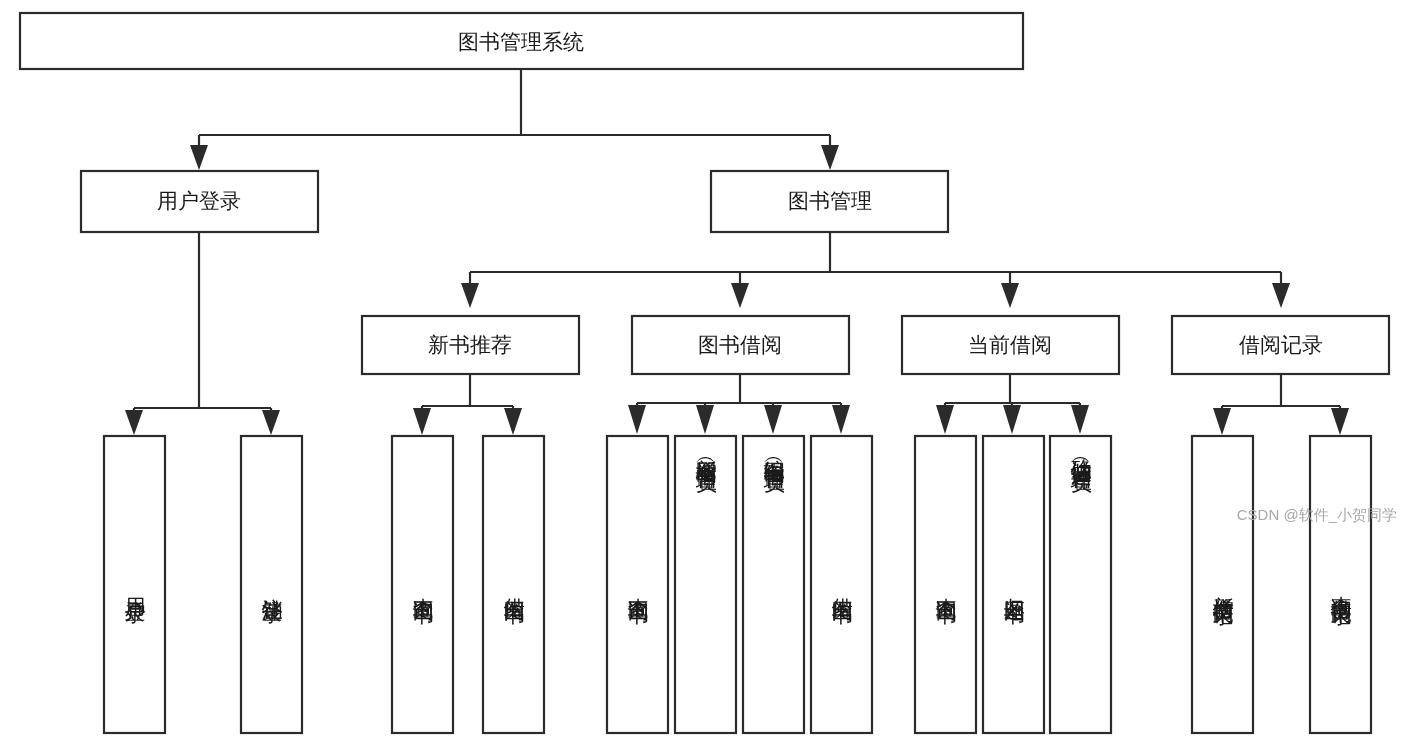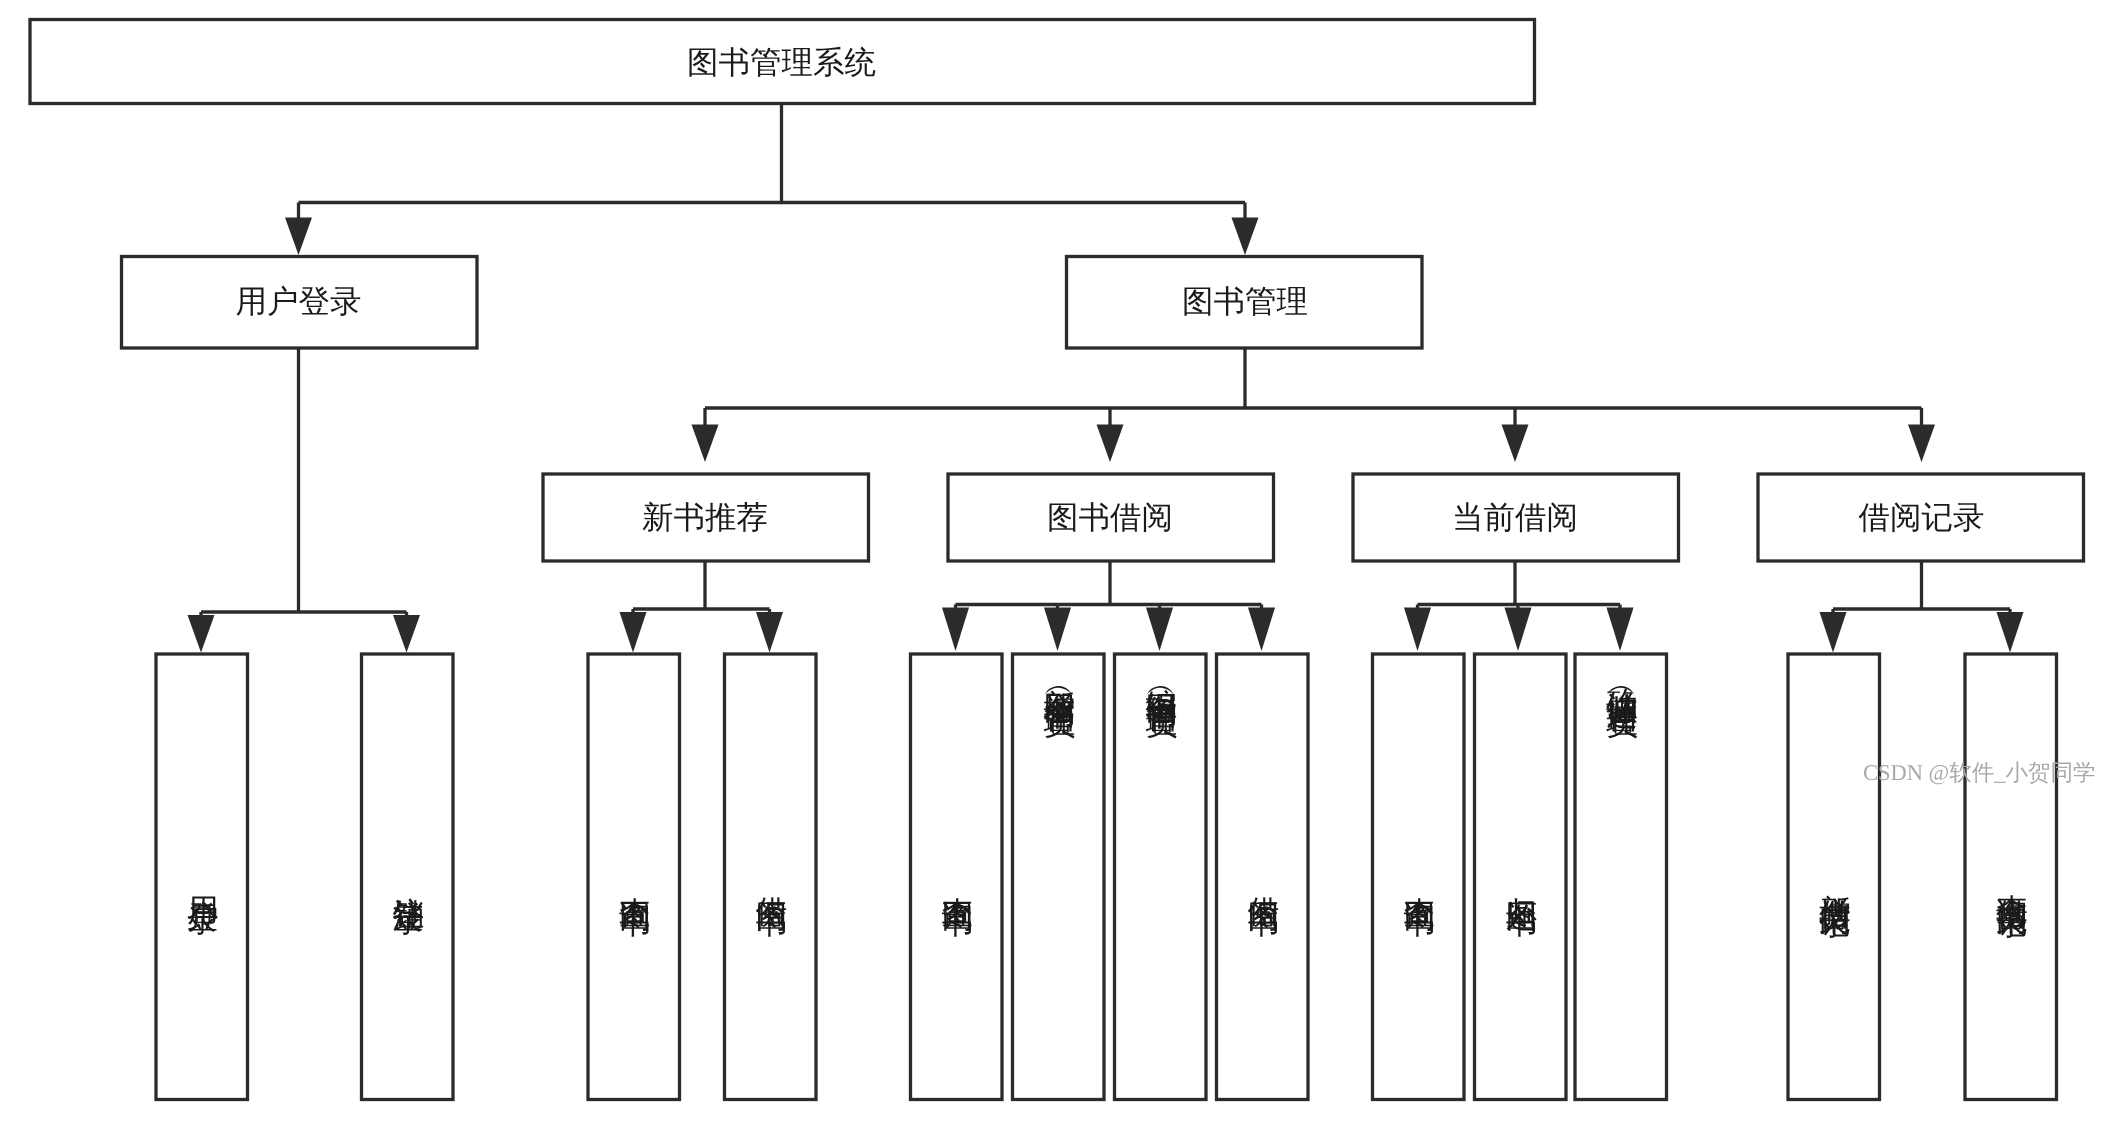--- a/index.html
+++ b/index.html
@@ -63,21 +63,21 @@
     pointer-events: none;
     user-select: none;
   }
   .leaf-wrap {
     position: absolute;
   }
   .watermark {
     position: absolute;
     right: 8px;
     bottom: 6px;
-    font-family: Liberation Serif, serif;
+    font-family: Liberation Sans, sans-serif;
     font-size: 15px;
     color: #a8a8a8;
     white-space: nowrap;
     user-select: none;
   }
 </style>
 </head>
 <body>
 
 <div id="diagram-root">

